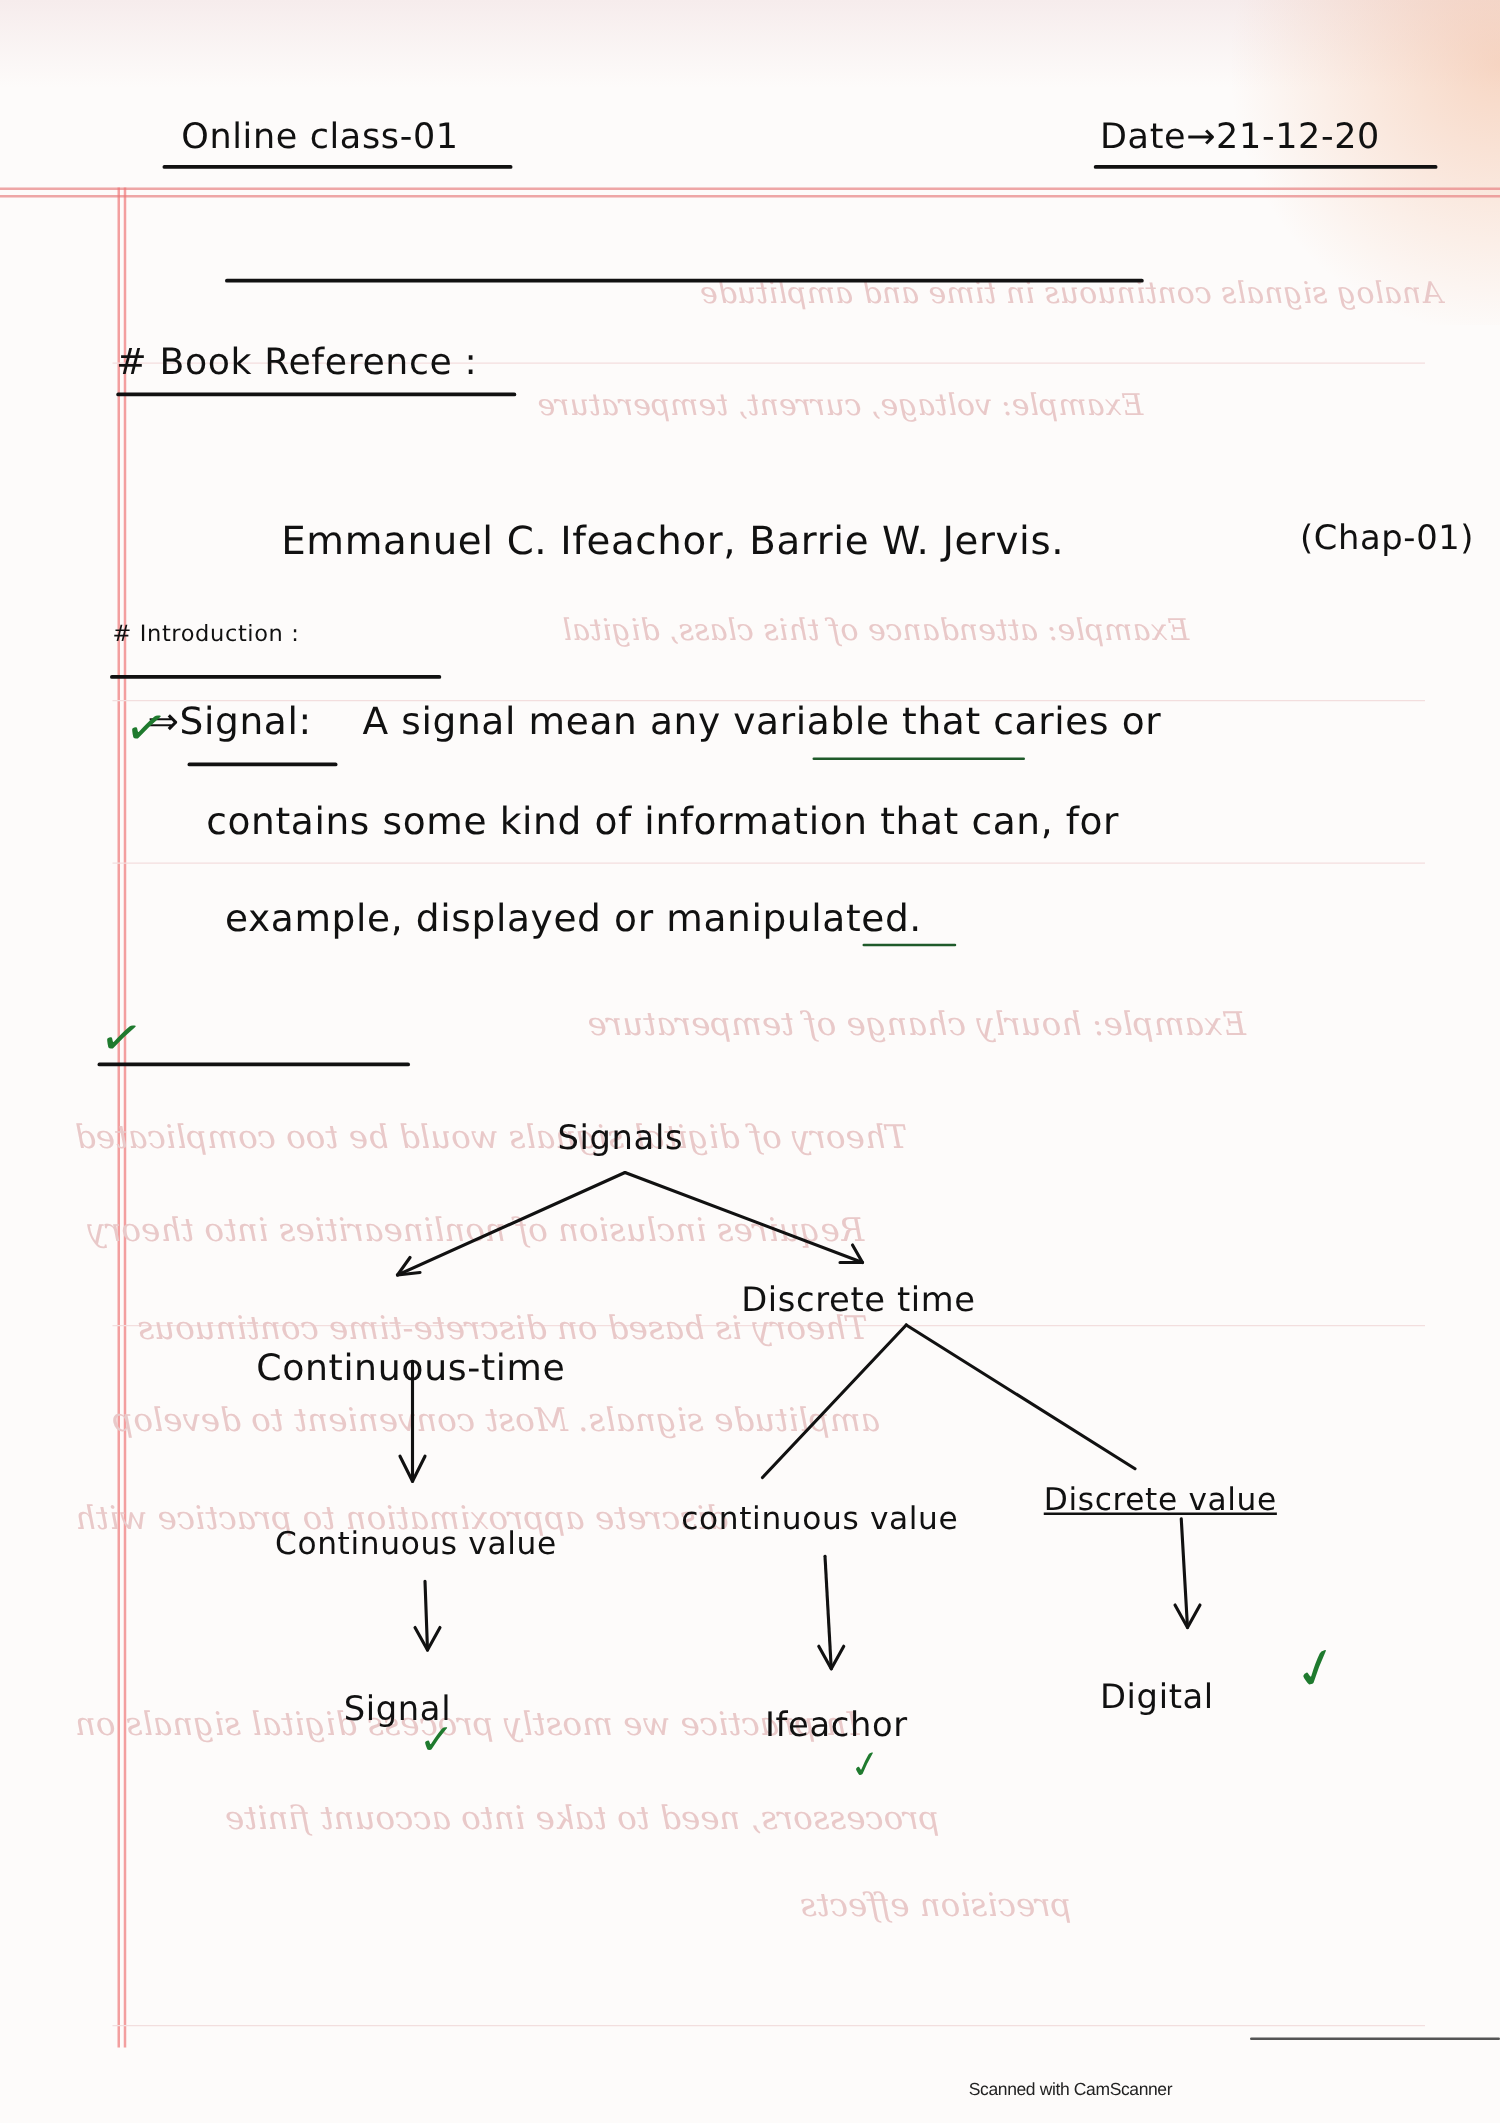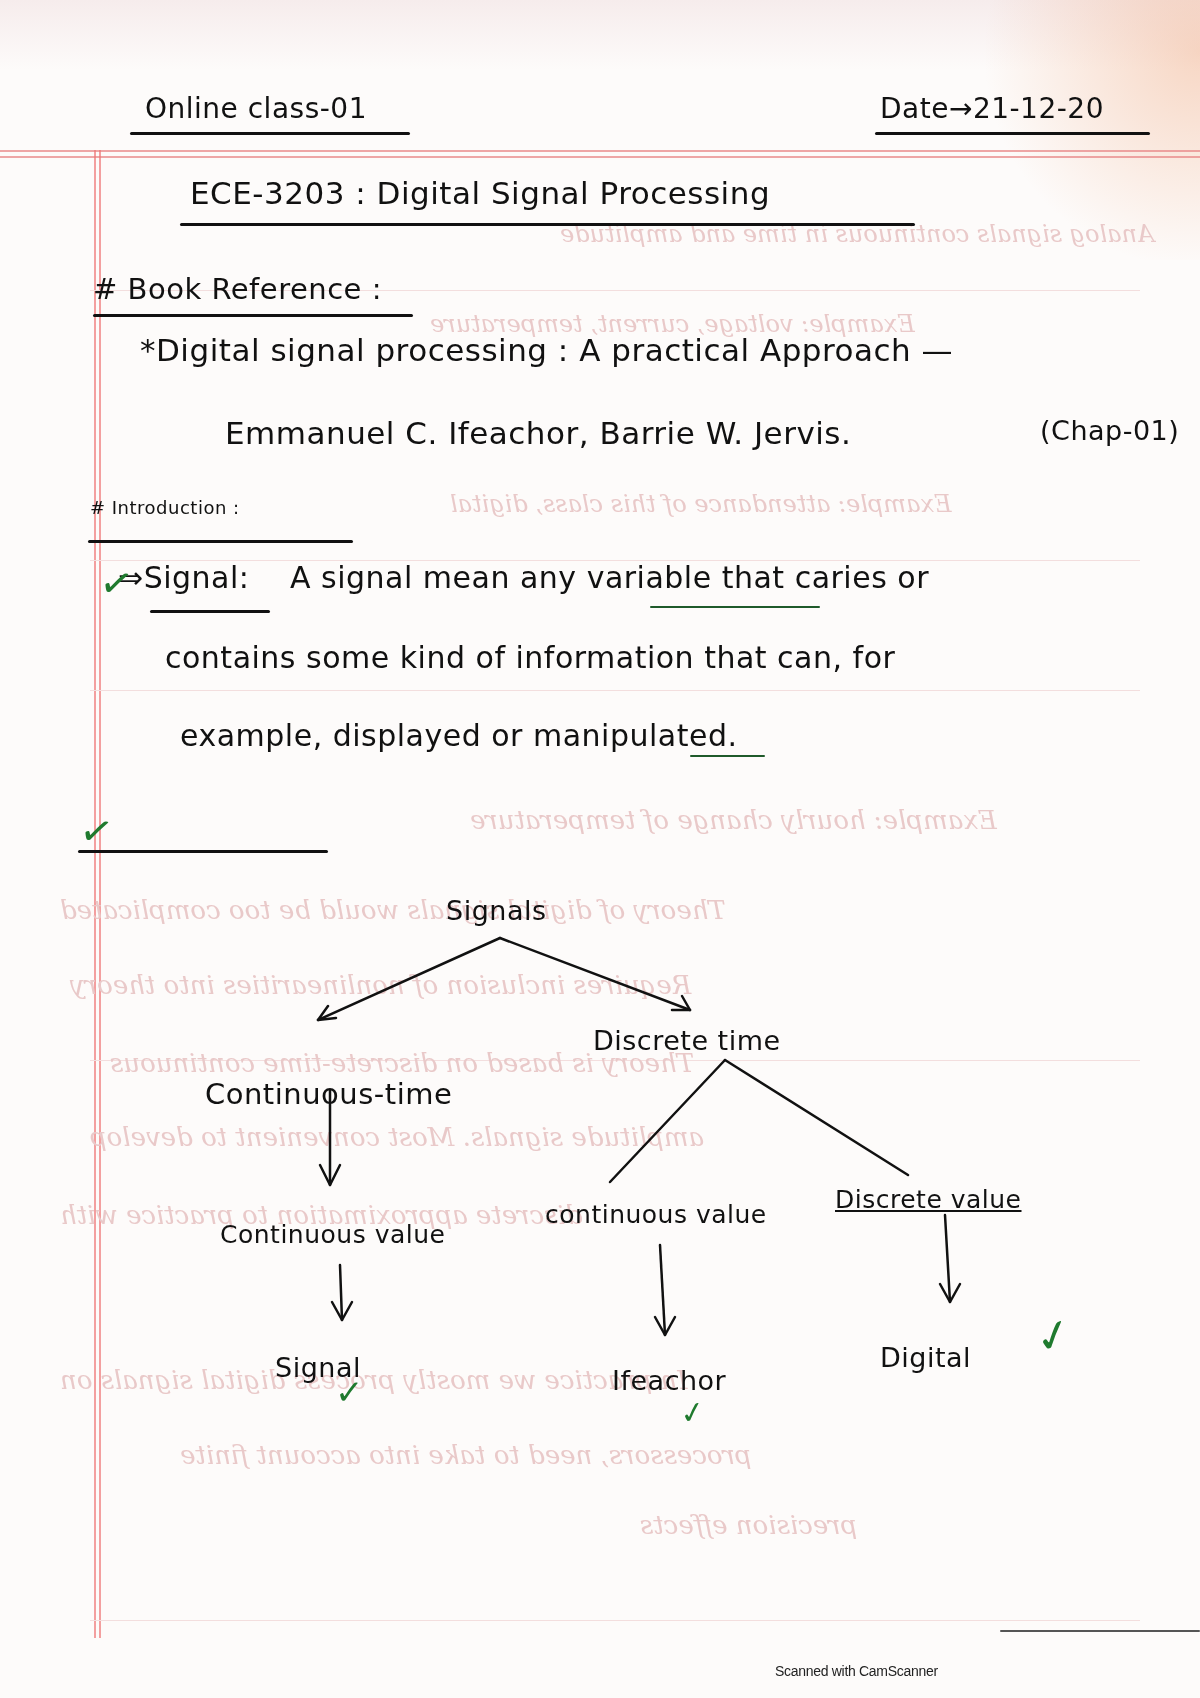--- a/index.html
+++ b/index.html
@@ -52,26 +52,24 @@
   <div class="ghost" style="left:60px; top:1200px; font-size:26px;">discrete approximation to practice with</div>
   <div class="ghost" style="left:60px; top:1365px; font-size:26px;">In practice we mostly process digital signals on</div>
   <div class="ghost" style="left:180px; top:1440px; font-size:26px;">processors, need to take into account finite</div>
   <div class="ghost" style="left:640px; top:1510px; font-size:26px;">precision effects</div>
 
   <div class="hw" style="left:145px; top:92px; font-size:28px;">Online class-01</div>
   <div class="ul" style="left:130px; top:132px; width:280px;"></div>
   <div class="hw" style="left:880px; top:92px; font-size:28px;">Date→21-12-20</div>
   <div class="ul" style="left:875px; top:132px; width:275px;"></div>
 
-  <div class="hw" style="left:190px; top:175px; font-size:31px;">ECE-3203 : Digital Signal Processing</div>
   <div class="ul" style="left:180px; top:223px; width:735px;"></div>
 
   <div class="hw" style="left:93px; top:272px; font-size:29px;"># Book Reference :</div>
   <div class="ul" style="left:93px; top:314px; width:320px;"></div>
-  <div class="hw" style="left:140px; top:332px; font-size:31px;">*Digital signal processing : A practical Approach —</div>
   <div class="hw" style="left:225px; top:415px; font-size:31px;">Emmanuel C. Ifeachor, Barrie W. Jervis.</div>
   <div class="hw" style="left:1040px; top:415px; font-size:27px;">(Chap-01)</div>
 
   <div class="hw" style="left:90px; top:497px; font-size:18px;"># Introduction :</div>
   <div class="ul" style="left:88px; top:540px; width:265px;"></div>
 
   <div class="hw" style="left:118px; top:560px; font-size:30px;">⇒Signal:</div>
   <div class="ul" style="left:150px; top:610px; width:120px;"></div>
   <div class="tick" style="left:100px; top:560px; font-size:40px; transform:rotate(10deg);">✓</div>
   <div class="hw" style="left:290px; top:560px; font-size:30px;">A signal mean any variable that caries or</div>

